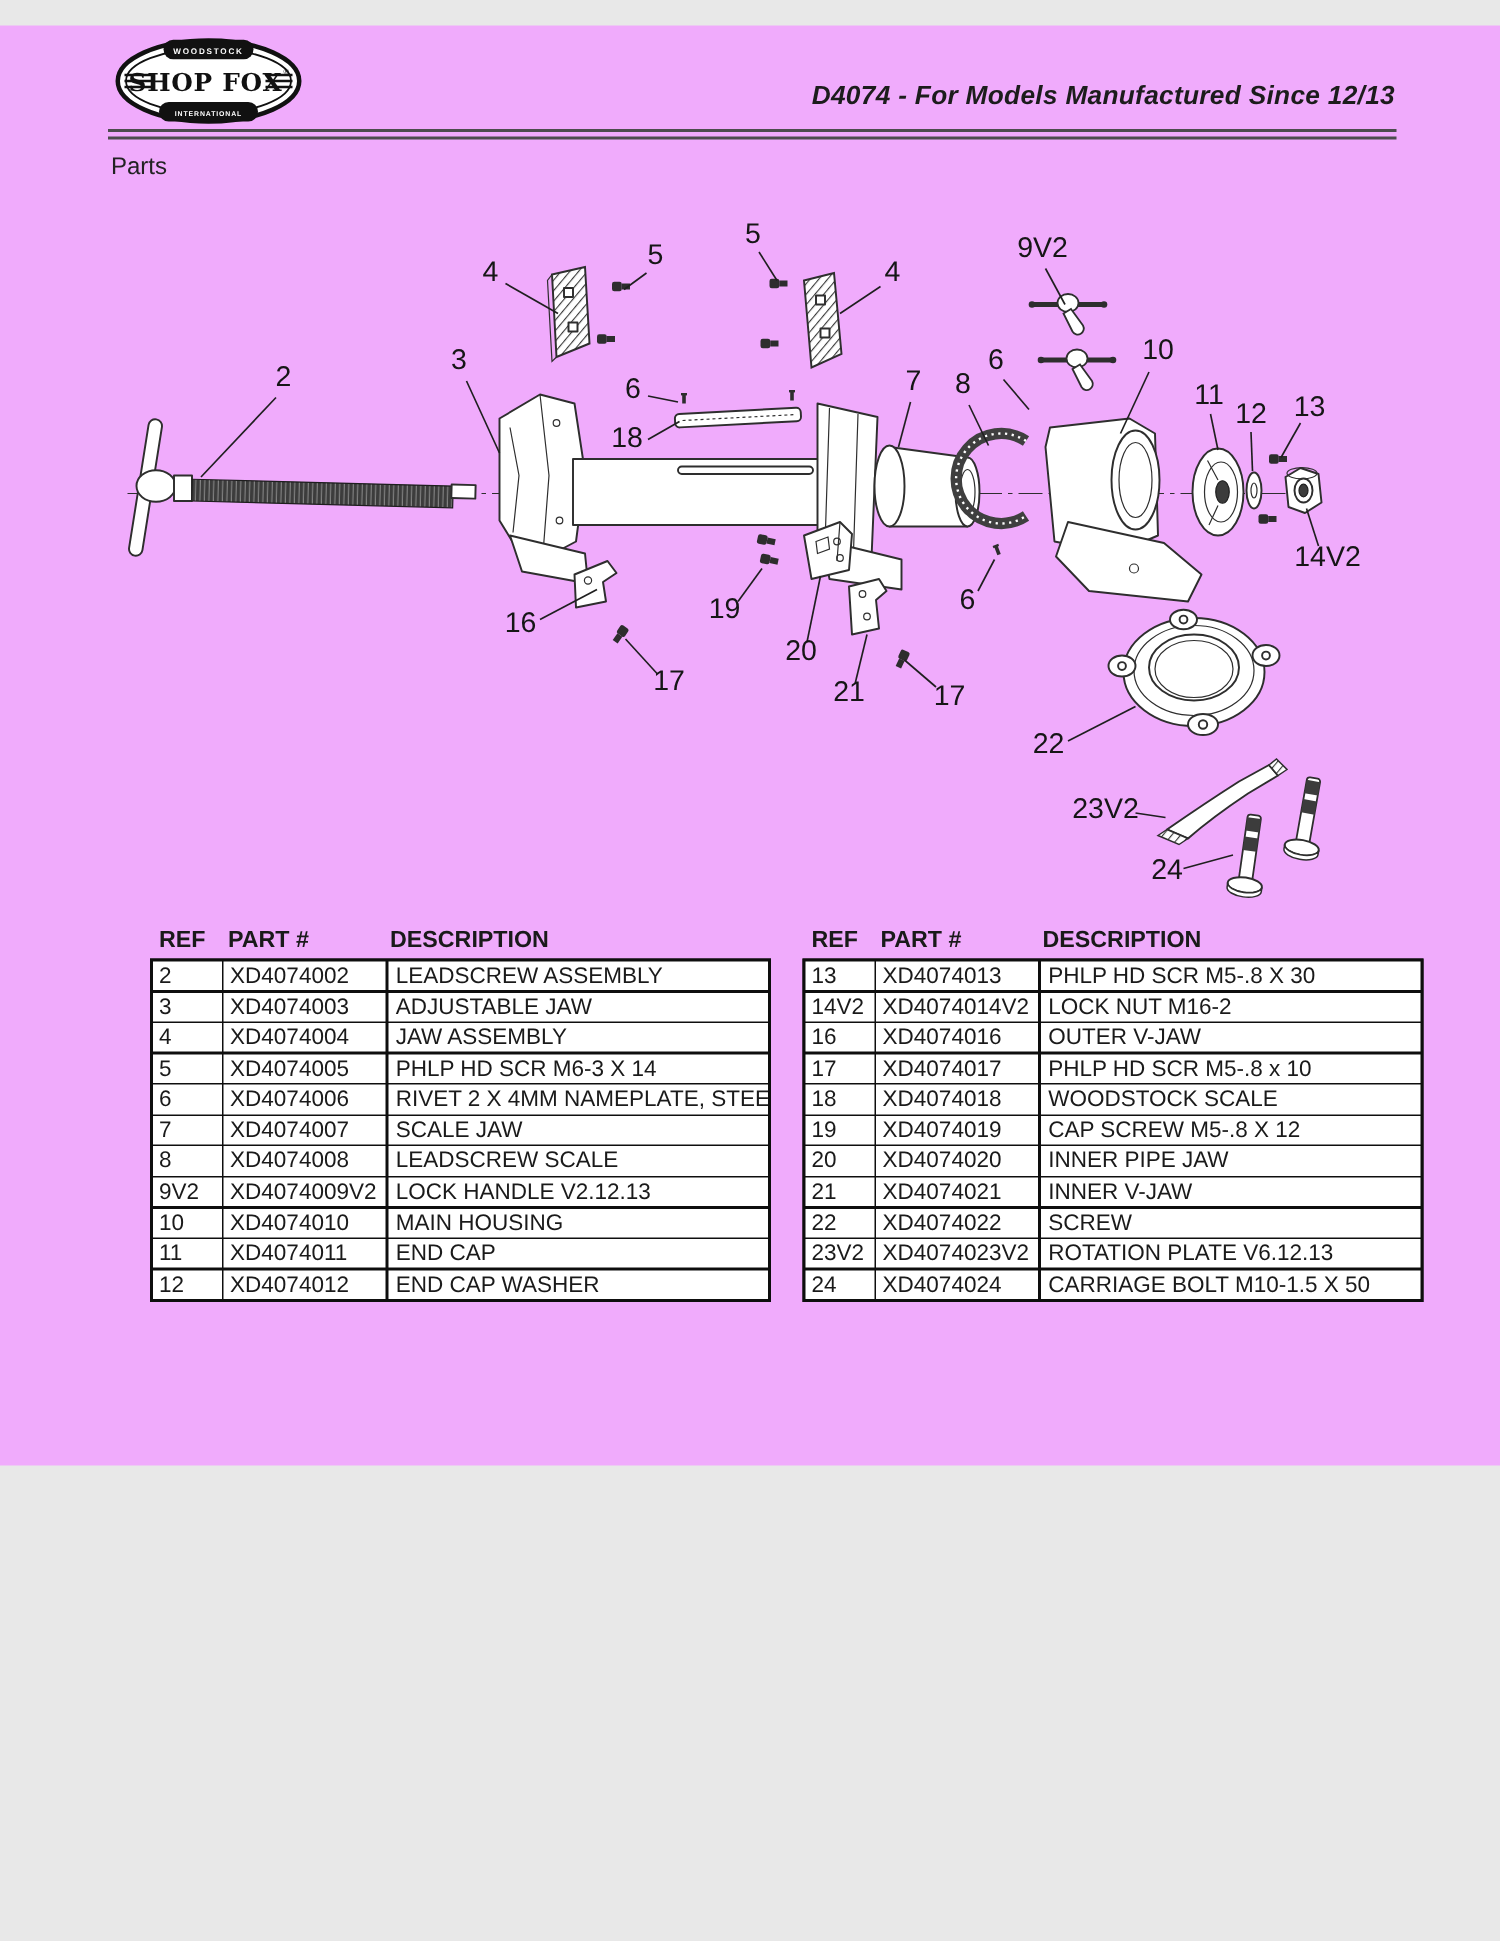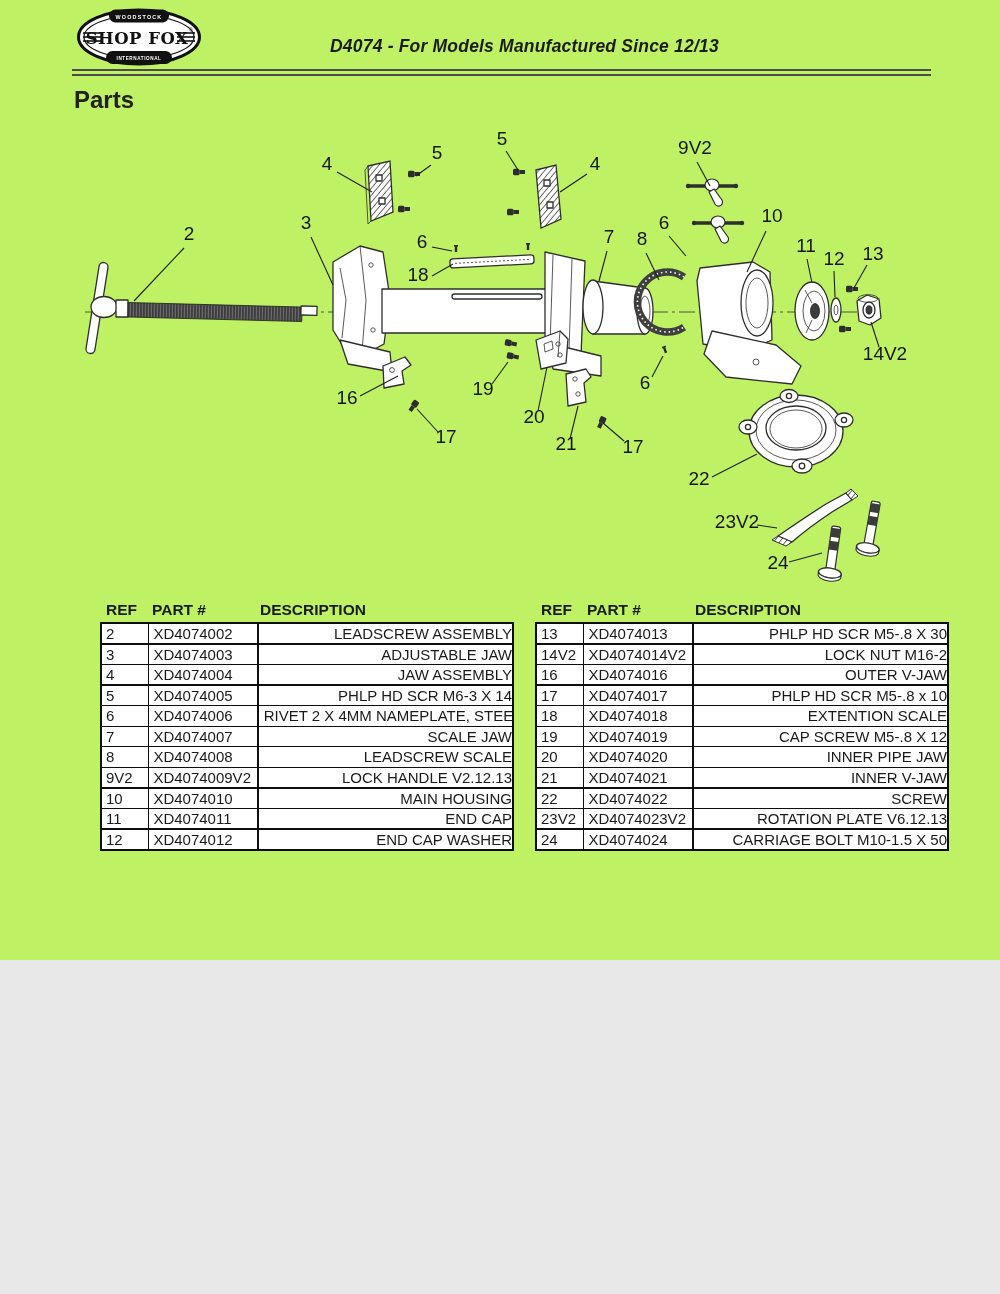--- a/index.html
+++ b/index.html
@@ -1,34 +1,34 @@
 <!DOCTYPE html>
 <html><head>
 <meta charset="utf-8">
 <style>
   html,body{margin:0;padding:0;background:#e8e8e8;}
   .page{
-    position:relative;width:1000px;height:960px;margin:0 auto;
-    background:#bef264;overflow:hidden;
+    position:relative;width:1000px;height:960px;margin:17px auto;
+    background:#f0abfc;overflow:hidden;
     font-family:"Liberation Sans",sans-serif;color:#1a1a1a;
   }
   
   .logo{position:absolute;left:76px;top:8px;width:126px;height:58px;}
   .doc-title{
     position:absolute;top:36px;right:70px;width:600px;
-    font-size:17.5px;font-weight:bold;font-style:italic;
+    text-align:right;font-size:17.5px;font-weight:bold;font-style:italic;
     color:#1c1c1c;letter-spacing:0.2px;
   }
   .double-rule{
     position:absolute;left:72px;top:69px;width:859px;height:2.5px;
     border-top:2.5px solid #4c4c4e;border-bottom:2px solid #4c4c4e;
   }
   .section-heading{
     position:absolute;left:74px;top:86px;margin:0;
-    font-size:24px;font-weight:bold;color:#222;
+    font-size:16px;font-weight:normal;color:#222;
   }
   
   .diagram{position:absolute;left:0;top:0;width:1000px;height:600px;}
   .diagram .part{stroke:#2e2e2e;stroke-width:1.3;fill:#ffffff;stroke-linejoin:round;}
   .diagram .dark{fill:#3c3c3c;stroke:#1e1e1e;stroke-width:0.8;}
   .diagram .thin{stroke:#2e2e2e;stroke-width:0.8;fill:none;}
   .diagram .callout-line{stroke:#1f1f1f;stroke-width:1.1;}
   .diagram .callout-text{
     font-family:"Liberation Sans",sans-serif;font-size:19px;fill:#161616;
   }
@@ -40,21 +40,21 @@
   }
   .ptable .hdr span{padding-left:4px;}
   .ptable .body{
     display:grid;grid-template-columns:46px 108px 1fr;
     border:2px solid #0e0e0e;background:#0e0e0e;grid-gap:1.4px;
   }
   .ptable .cell{
     background:#ffffff;font-size:15px;line-height:19.2px;height:19.2px;
     white-space:nowrap;overflow:hidden;padding-left:4px;
   }
-  .ptable .c2{padding-left:5px;text-align:right;}
+  .ptable .c2{padding-left:5px;}
   #left-table{left:76px;top:600px;}
   #right-table{left:511px;top:600px;}
   
   .page-number{
     position:absolute;left:0;top:1243px;width:1000px;text-align:center;
     font-family:"DejaVu Serif",serif;font-size:16px;color:#111;
   }
 </style>
 </head>
 <body>
@@ -371,21 +371,21 @@
         <div class="cell c1">XD4074014V2</div>
         <div class="cell c2">LOCK NUT M16-2</div>
         <div class="cell c0">16</div>
         <div class="cell c1">XD4074016</div>
         <div class="cell c2">OUTER V-JAW</div>
         <div class="cell c0">17</div>
         <div class="cell c1">XD4074017</div>
         <div class="cell c2">PHLP HD SCR M5-.8 x 10</div>
         <div class="cell c0">18</div>
         <div class="cell c1">XD4074018</div>
-        <div class="cell c2">EXTENTION SCALE</div>
+        <div class="cell c2">WOODSTOCK SCALE</div>
         <div class="cell c0">19</div>
         <div class="cell c1">XD4074019</div>
         <div class="cell c2">CAP SCREW M5-.8 X 12</div>
         <div class="cell c0">20</div>
         <div class="cell c1">XD4074020</div>
         <div class="cell c2">INNER PIPE JAW</div>
         <div class="cell c0">21</div>
         <div class="cell c1">XD4074021</div>
         <div class="cell c2">INNER V-JAW</div>
         <div class="cell c0">22</div>

